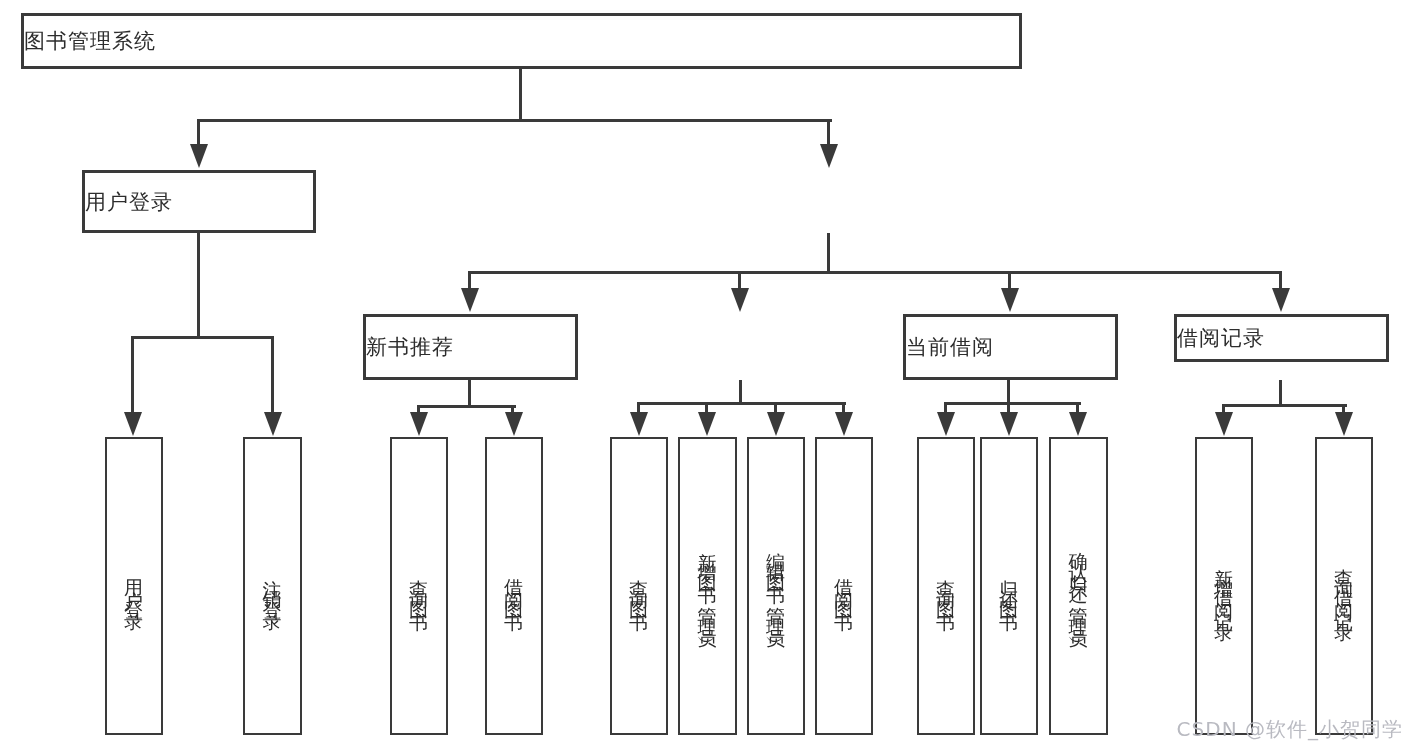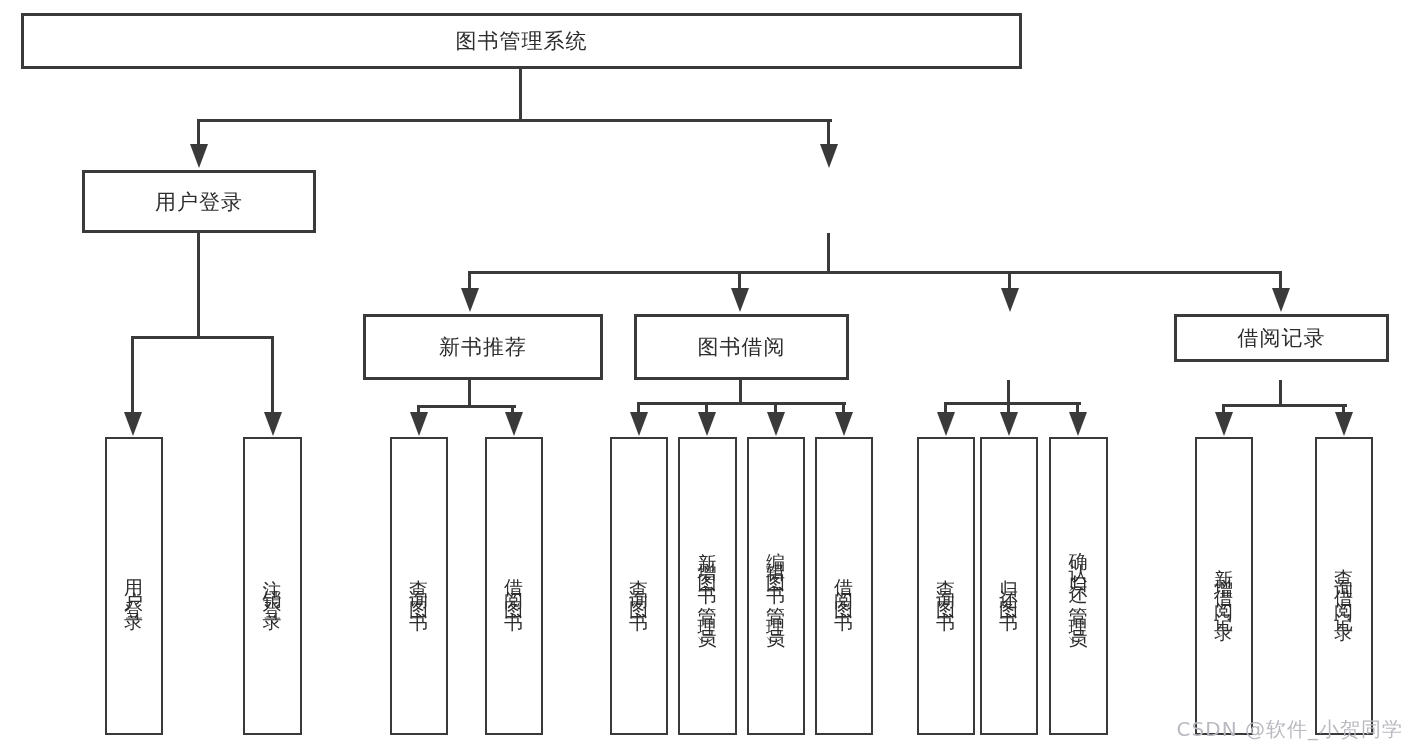--- a/index.html
+++ b/index.html
@@ -14,21 +14,21 @@
     width:1405px;height:747px;
     background:var(--bg);
     font-family:"DejaVu Sans","Liberation Sans",sans-serif;
     overflow:hidden;
   }
   .node{
     position:absolute;
     box-sizing:border-box;
     border:3px solid var(--line);
     background:#fff;
-    display:flex;align-items:center;justify-content:center;
+    display:flex;align-items:center;
     color:var(--text);
     font-size:21px;
     letter-spacing:1px;
     white-space:nowrap;
   }
   .leaf{
     position:absolute;
     top:437px;height:298px;
     box-sizing:border-box;
     border:2.5px solid var(--line);
@@ -66,25 +66,25 @@
 <div class="canvas">
 
   <div class="node" style="left:21px;top:13px;width:1001px;height:56px">
     <span>图书管理系统</span>
   </div>
 
   <div class="node" style="left:82px;top:170px;width:234px;height:63px">
     <span>用户登录</span>
   </div>
 
-  <div class="node" style="left:363px;top:314px;width:240px;height:66px">
+  <div class="node" style="left:363px;top:314px;width:215px;height:66px">
     <span>新书推荐</span>
   </div>
-  <div class="node" style="left:634px;top:314px;width:215px;height:66px">
-    <span>图书借阅</span>
+  <div class="node" style="left:903px;top:314px;width:215px;height:66px">
+    <span>当前借阅</span>
   </div>
   <div class="node" style="left:1174px;top:314px;width:215px;height:48px">
     <span>借阅记录</span>
   </div>
 
   <div class="leaf" style="left:105px;width:58px">
     <span>用户登录</span>
   </div>
   <div class="leaf" style="left:243px;width:59px">
     <span>注销登录</span>

